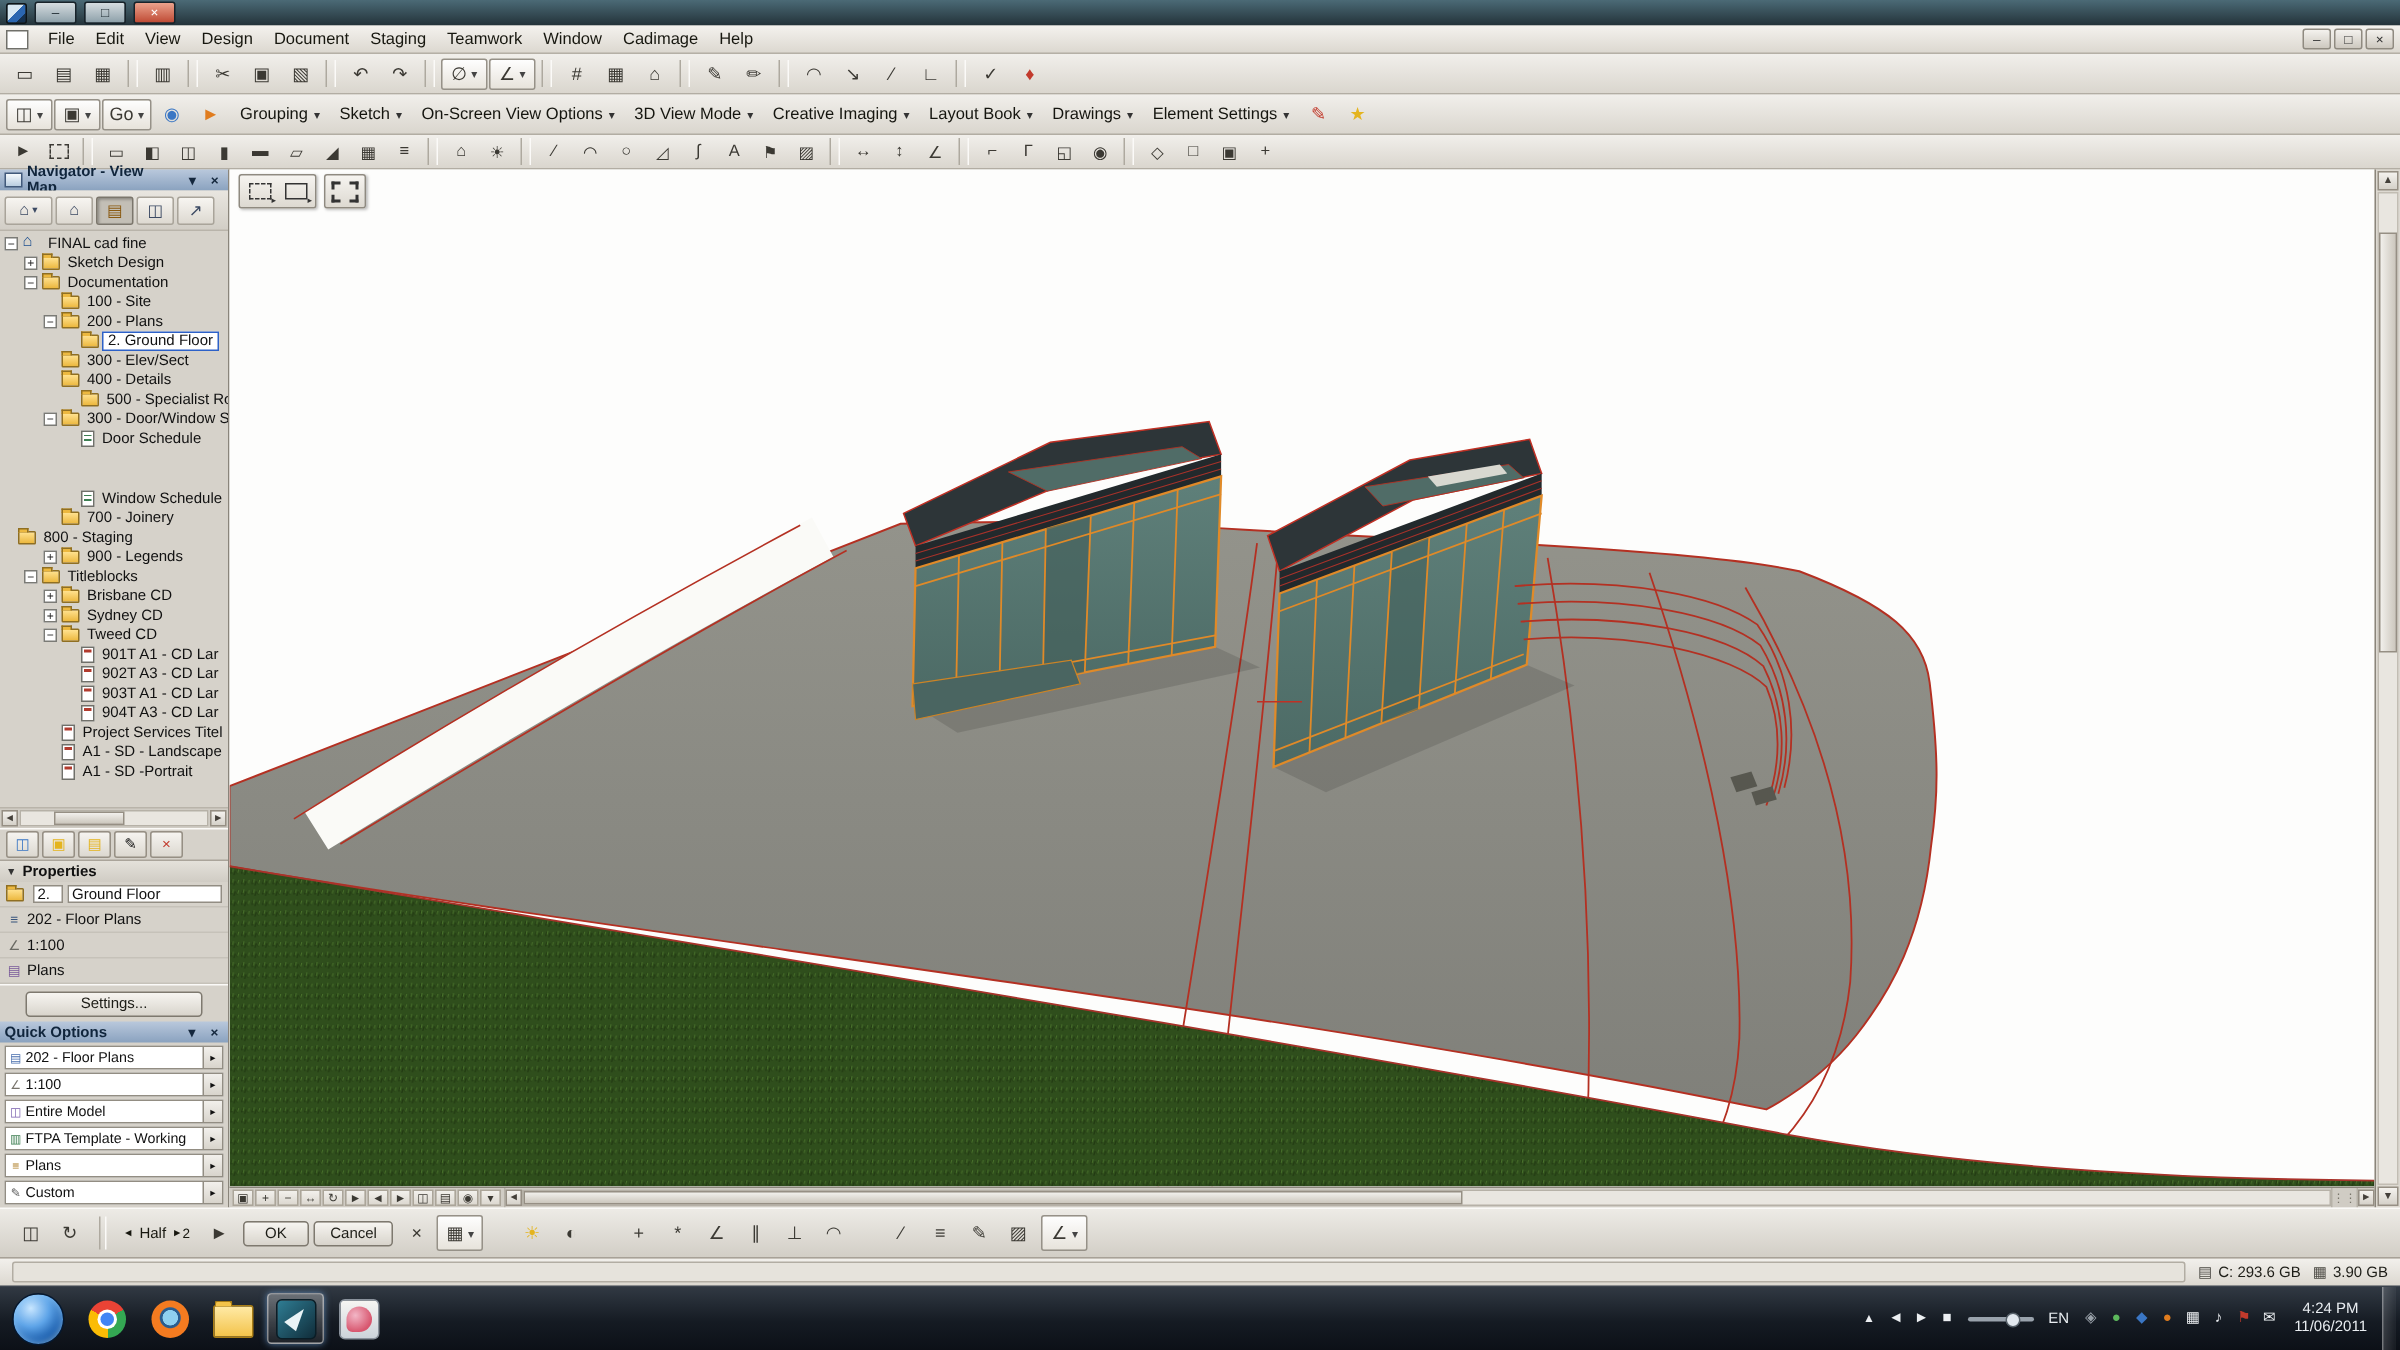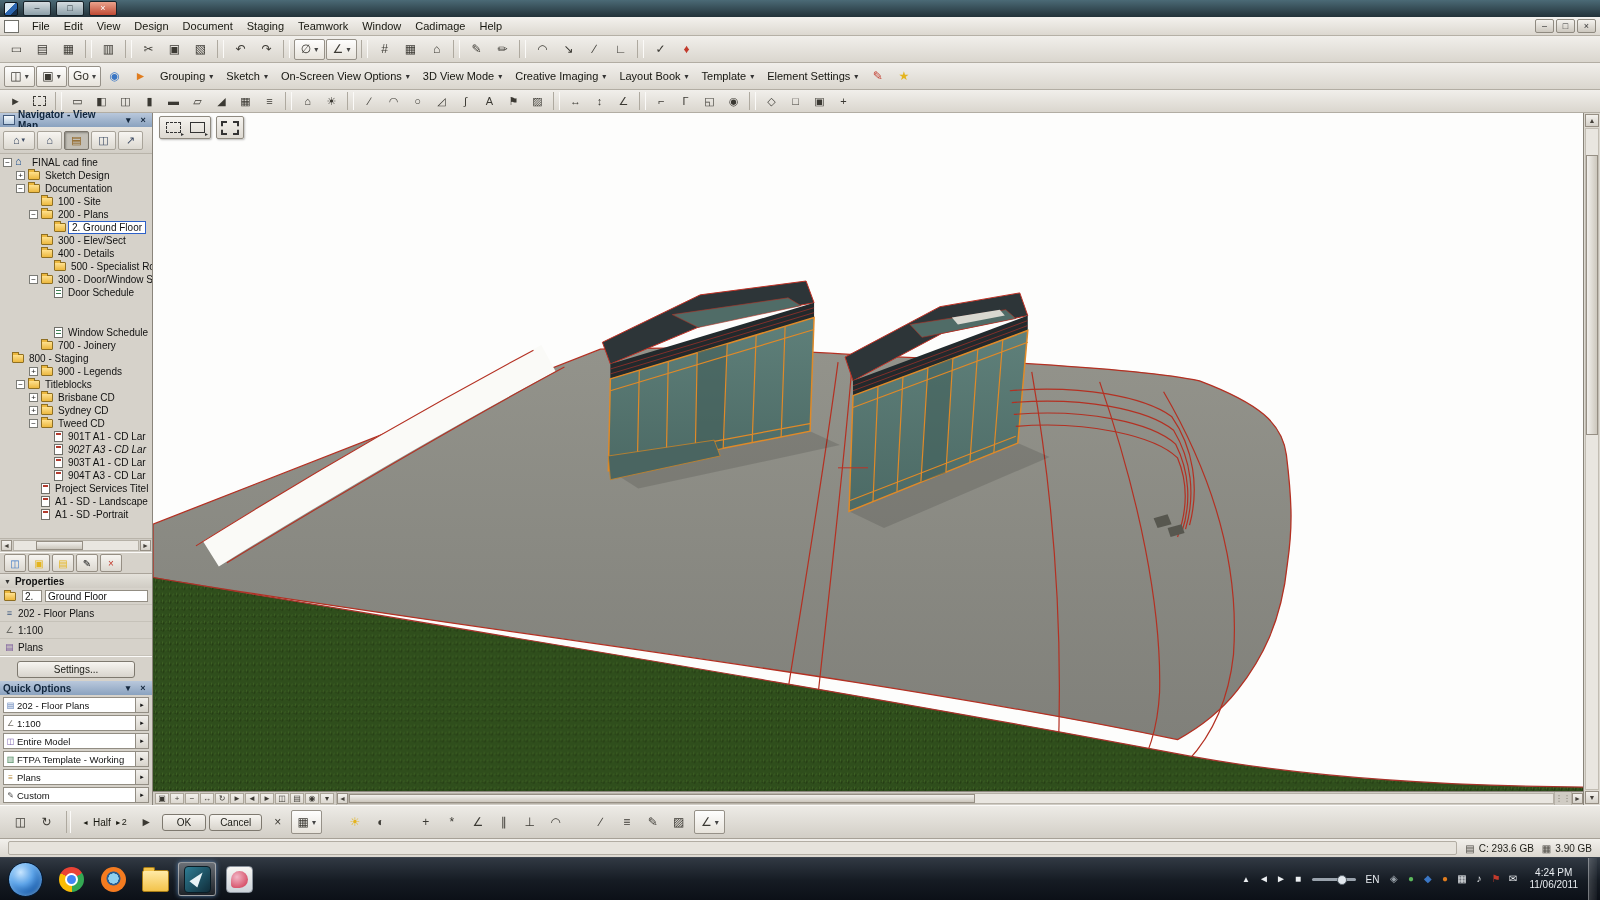--- a/index.html
+++ b/index.html
@@ -322,21 +322,21 @@
         <div class="menu-dd">
           <span>3D View Mode</span>
         </div>
         <div class="menu-dd">
           <span>Creative Imaging</span>
         </div>
         <div class="menu-dd">
           <span>Layout Book</span>
         </div>
         <div class="menu-dd">
-          <span>Template</span>
+          <span>Drawings</span>
         </div>
         <div class="menu-dd">
           <span>Element Settings</span>
         </div>
       </div>
     <div class="hgroup">
 
     <div class="ib">
           <span class="g cR">✎</span>
         </div>
@@ -573,21 +573,21 @@
           <div class="trow" style="padding-left: 29px;">
             <span class="exp minus"></span>
             <span class="tico folder"></span>
             <span class="tlabel">Tweed CD</span>
           </div>
           <div class="trow" style="padding-left: 42px;">
             <span class="exp leaf"></span>
             <span class="tico layout"></span>
             <span class="tlabel">901T A1 - CD Lar</span>
           </div>
-          <div class="trow" style="padding-left: 42px; font-style: italic;">
+          <div class="trow" style="padding-left: 42px;">
             <span class="exp leaf"></span>
             <span class="tico layout"></span>
             <span class="tlabel">902T A3 - CD Lar</span>
           </div>
           <div class="trow" style="padding-left: 42px;">
             <span class="exp leaf"></span>
             <span class="tico layout"></span>
             <span class="tlabel">903T A1 - CD Lar</span>
           </div>
           <div class="trow" style="padding-left: 42px;">

